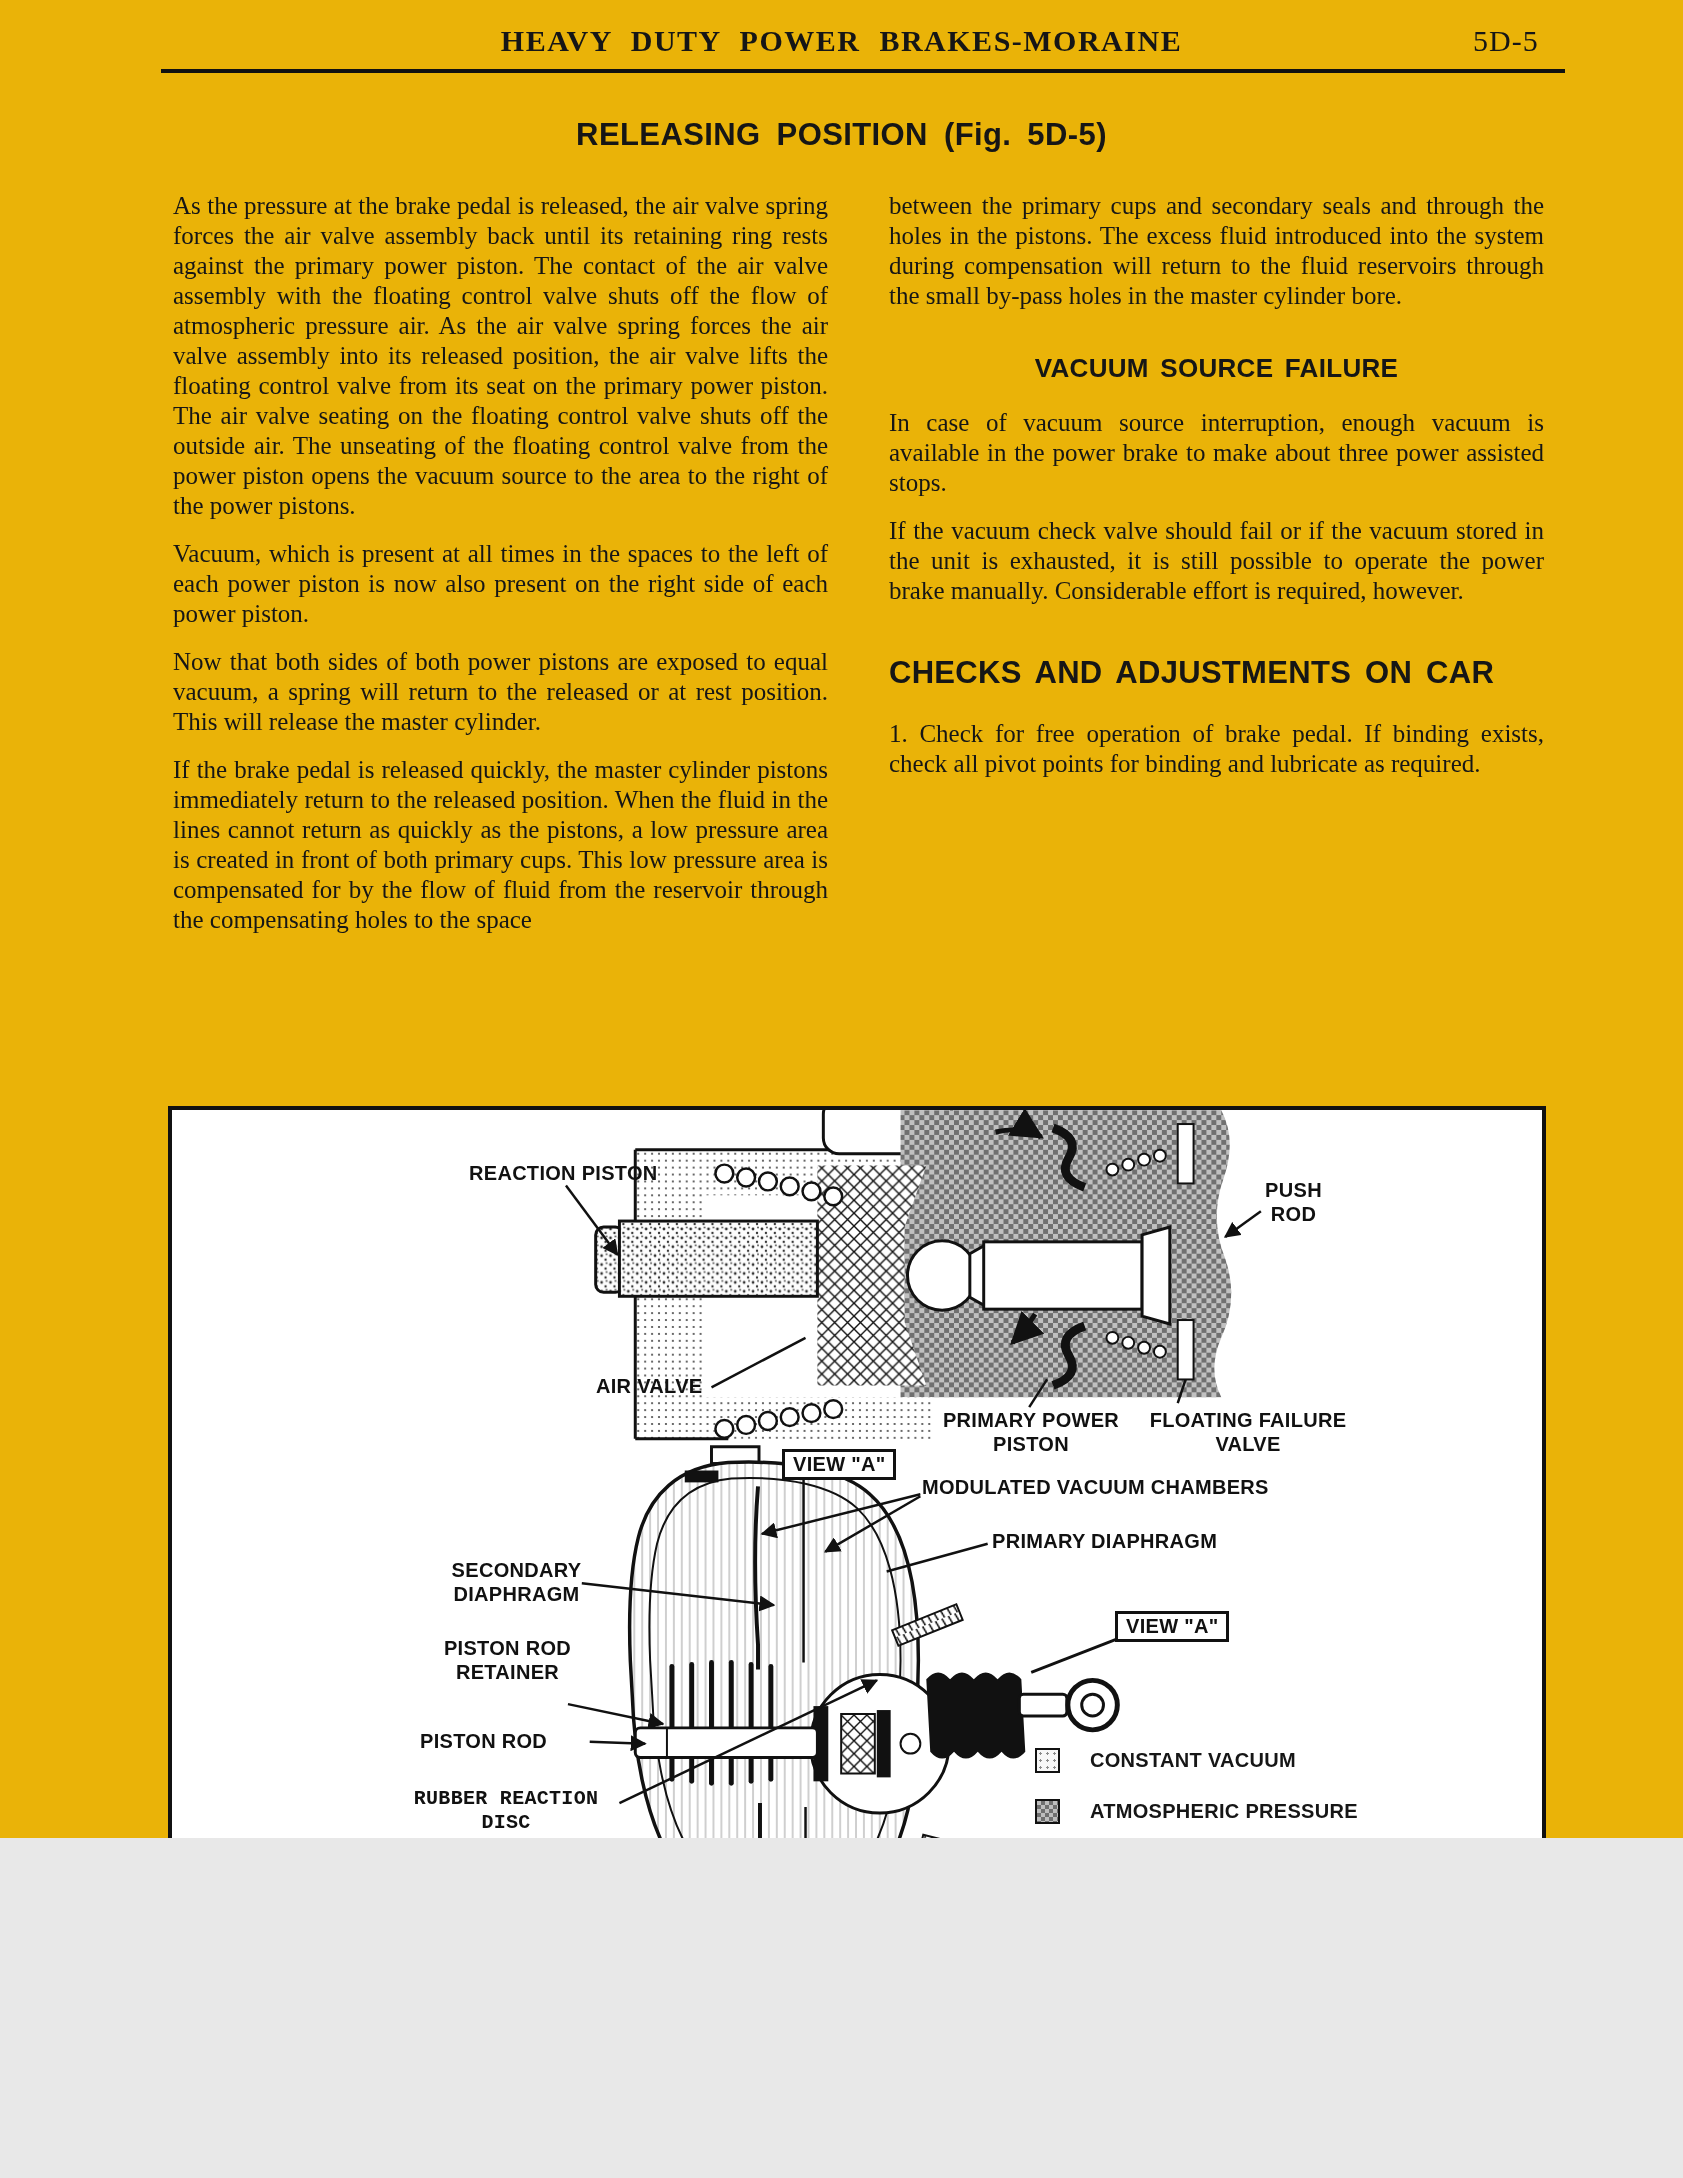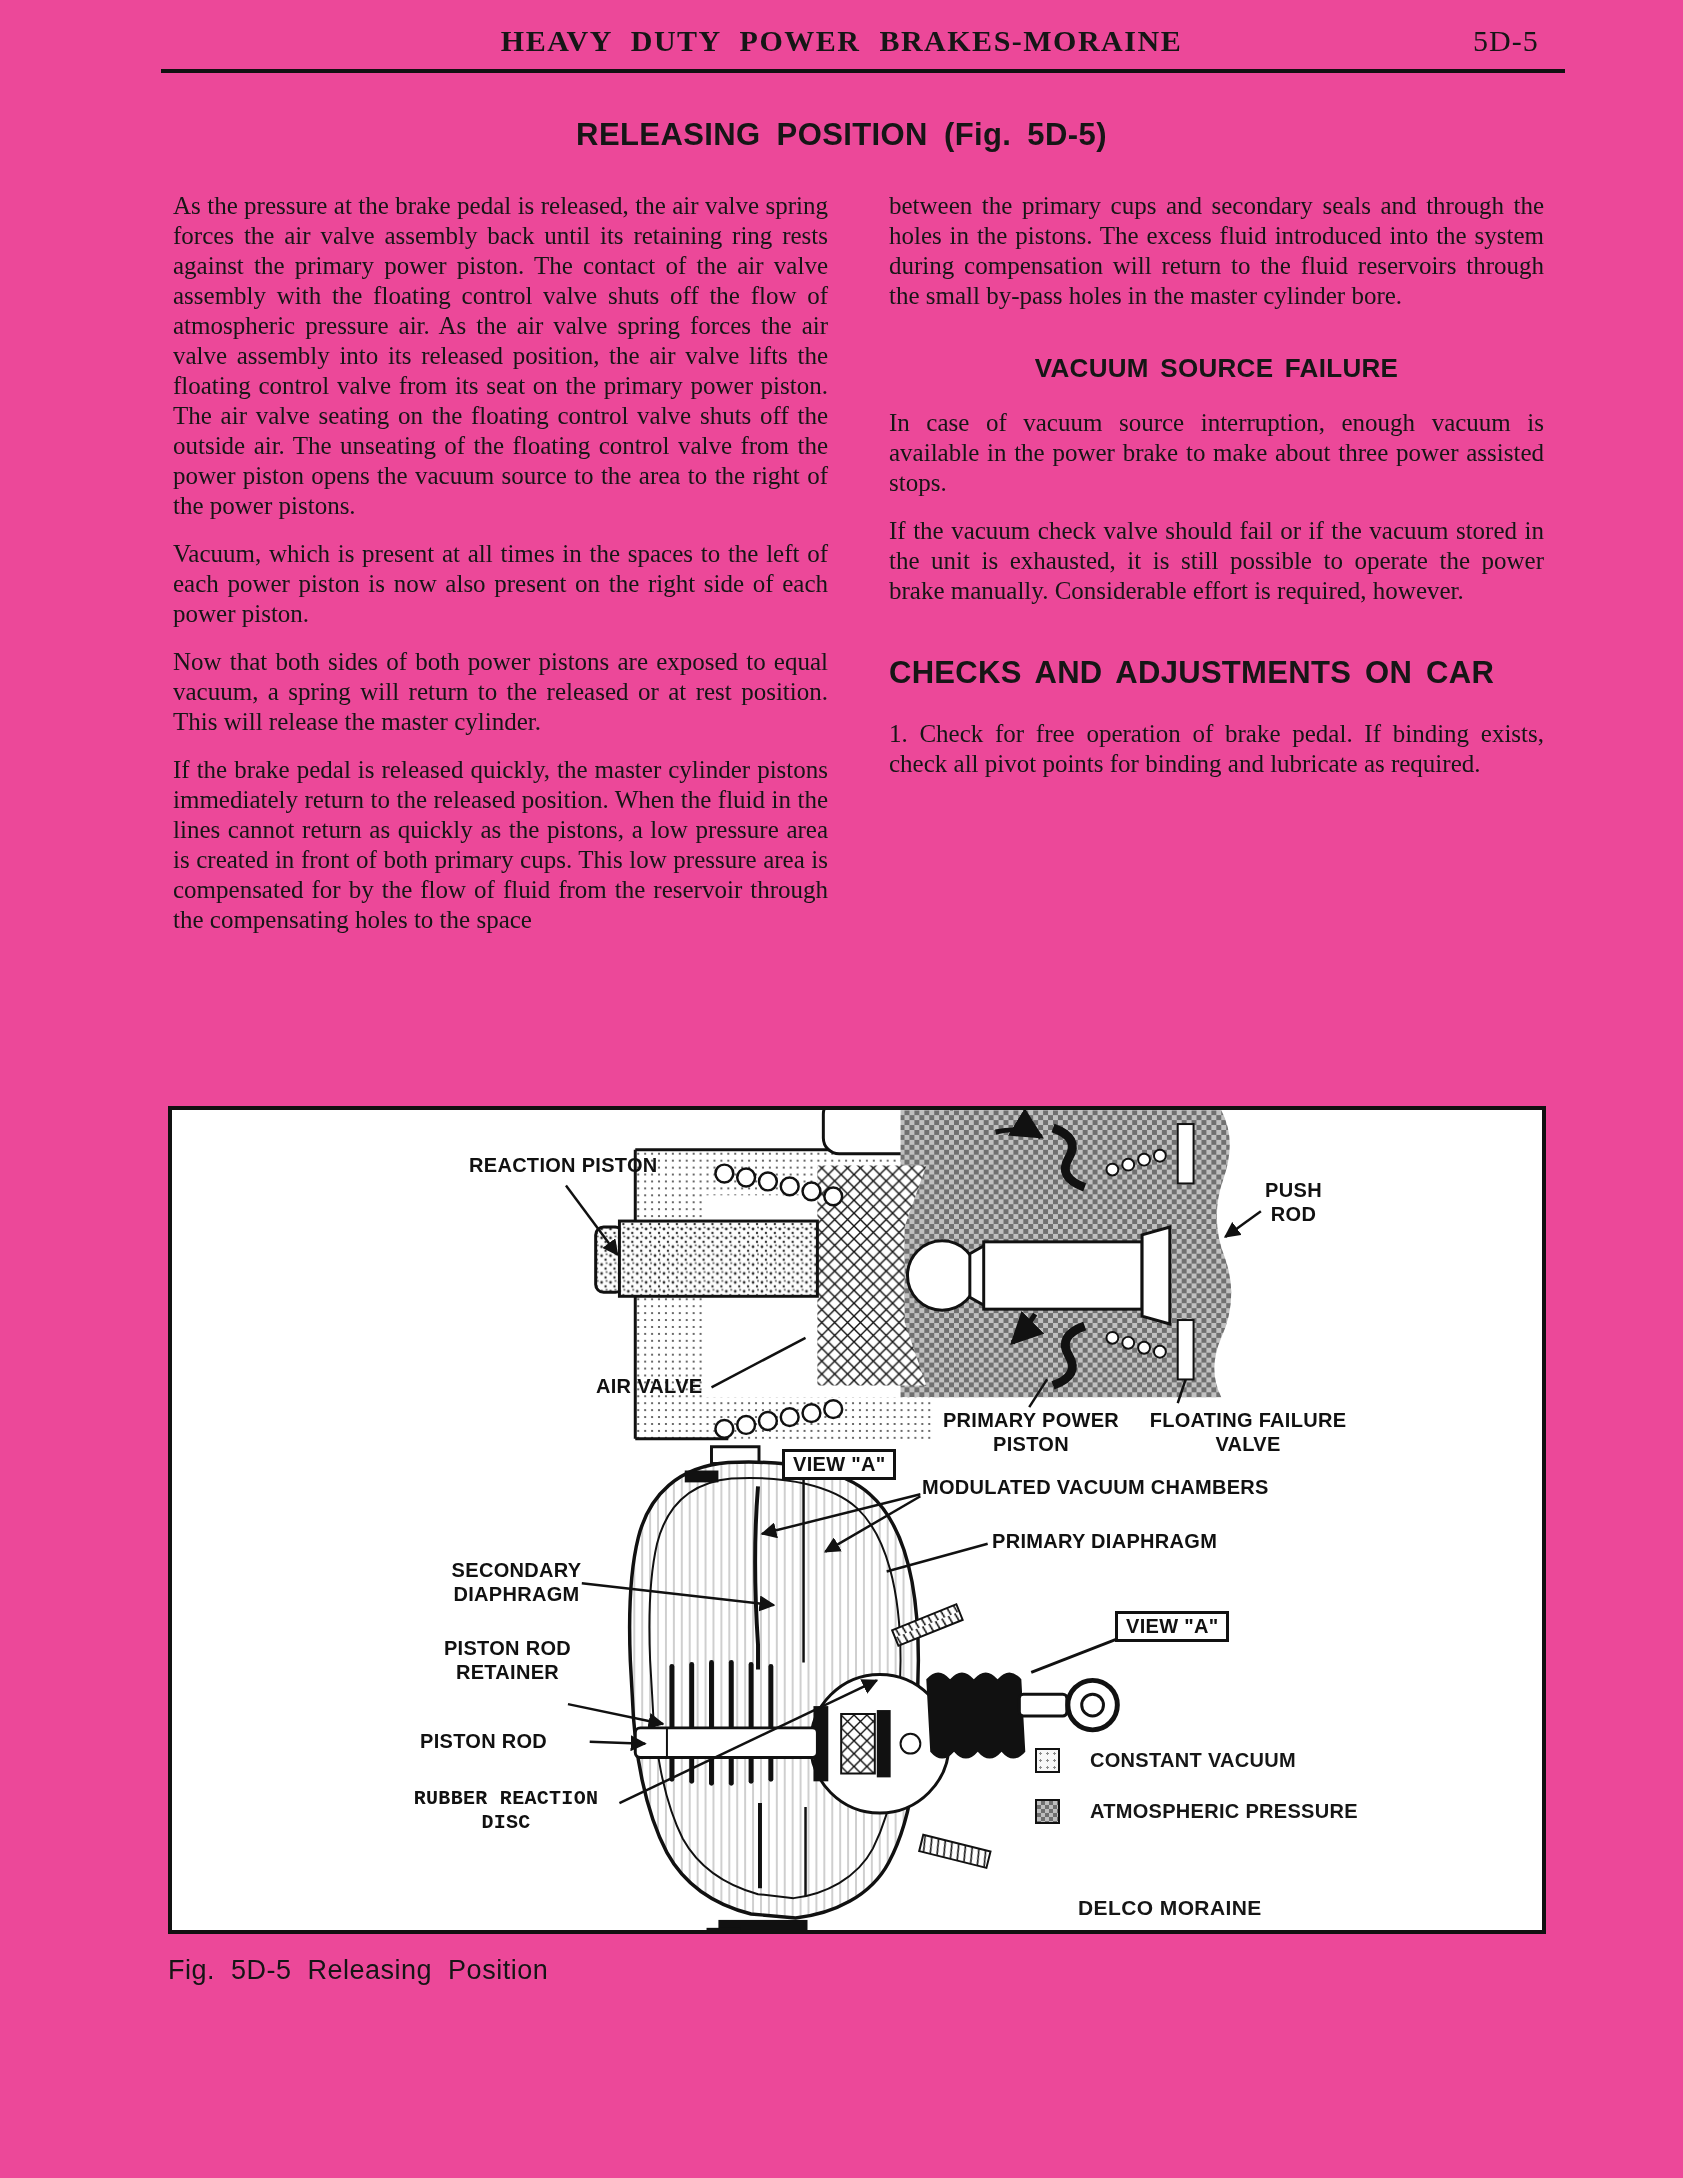--- a/index.html
+++ b/index.html
@@ -1,16 +1,16 @@
 <!DOCTYPE html>
 <html><head>
 <meta charset="utf-8">
 <style>
   html,body{margin:0;padding:0;background:#e8e8e8;}
-  .page{position:relative;width:1683px;height:2178px;background:#ec4899;color:#161616;
+  .page{position:relative;width:1683px;height:1838px;background:#eab308;color:#161616;
         font-family:"Liberation Serif",serif;overflow:hidden;}
   
   .running-head{position:absolute;left:0;top:24px;width:1683px;text-align:center;
         font:700 30px "Liberation Serif",serif;letter-spacing:1.5px;word-spacing:10px;}
   .page-num{position:absolute;left:1473px;top:24px;font:400 30px "Liberation Serif",serif;letter-spacing:1px;}
   .head-rule{position:absolute;left:161px;top:69px;width:1404px;height:4px;background:#111;}
   
   .sec-title{position:absolute;left:0;top:117px;width:1683px;text-align:center;
         font:700 31px "Liberation Sans",sans-serif;letter-spacing:0.4px;word-spacing:7px;}
   
@@ -206,21 +206,21 @@
         <path d="M756,390 L660,446" marker-end="url(#arr)"></path>
         <path d="M824,438 L722,466"></path>
         <path d="M414,478 L608,500" marker-end="url(#arr)"></path>
         <path d="M955,534 L868,568" stroke-width="3"></path>
         <path d="M400,600 L496,620" marker-end="url(#arr)"></path>
         <path d="M422,638 L478,640" marker-end="url(#arr)"></path>
         <path d="M452,700 L712,576" marker-end="url(#arr)"></path>
       </g>
     </svg>
 
-    <div class="flabel nowrap" style="left:297px;top:44px;">REACTION PISTON</div>
+    <div class="flabel nowrap" style="left:297px;top:52px;">REACTION PISTON</div>
     <div class="flabel" style="left:1085px;top:69px;width:73px;">PUSH ROD</div>
     <div class="flabel nowrap" style="left:424px;top:265px;">AIR VALVE</div>
     <div class="flabel vbox nowrap" style="left:610px;top:339px;">VIEW "A"</div>
     <div class="flabel" style="left:770px;top:299px;width:178px;">PRIMARY POWER PISTON</div>
     <div class="flabel" style="left:972px;top:299px;width:208px;">FLOATING FAILURE VALVE</div>
     <div class="flabel nowrap" style="left:750px;top:366px;">MODULATED VACUUM CHAMBERS</div>
     <div class="flabel nowrap" style="left:820px;top:420px;">PRIMARY DIAPHRAGM</div>
     <div class="flabel" style="left:279px;top:449px;width:131px;">SECONDARY DIAPHRAGM</div>
     <div class="flabel vbox nowrap" style="left:943px;top:501px;">VIEW "A"</div>
     <div class="flabel" style="left:265px;top:527px;width:141px;">PISTON ROD RETAINER</div>

